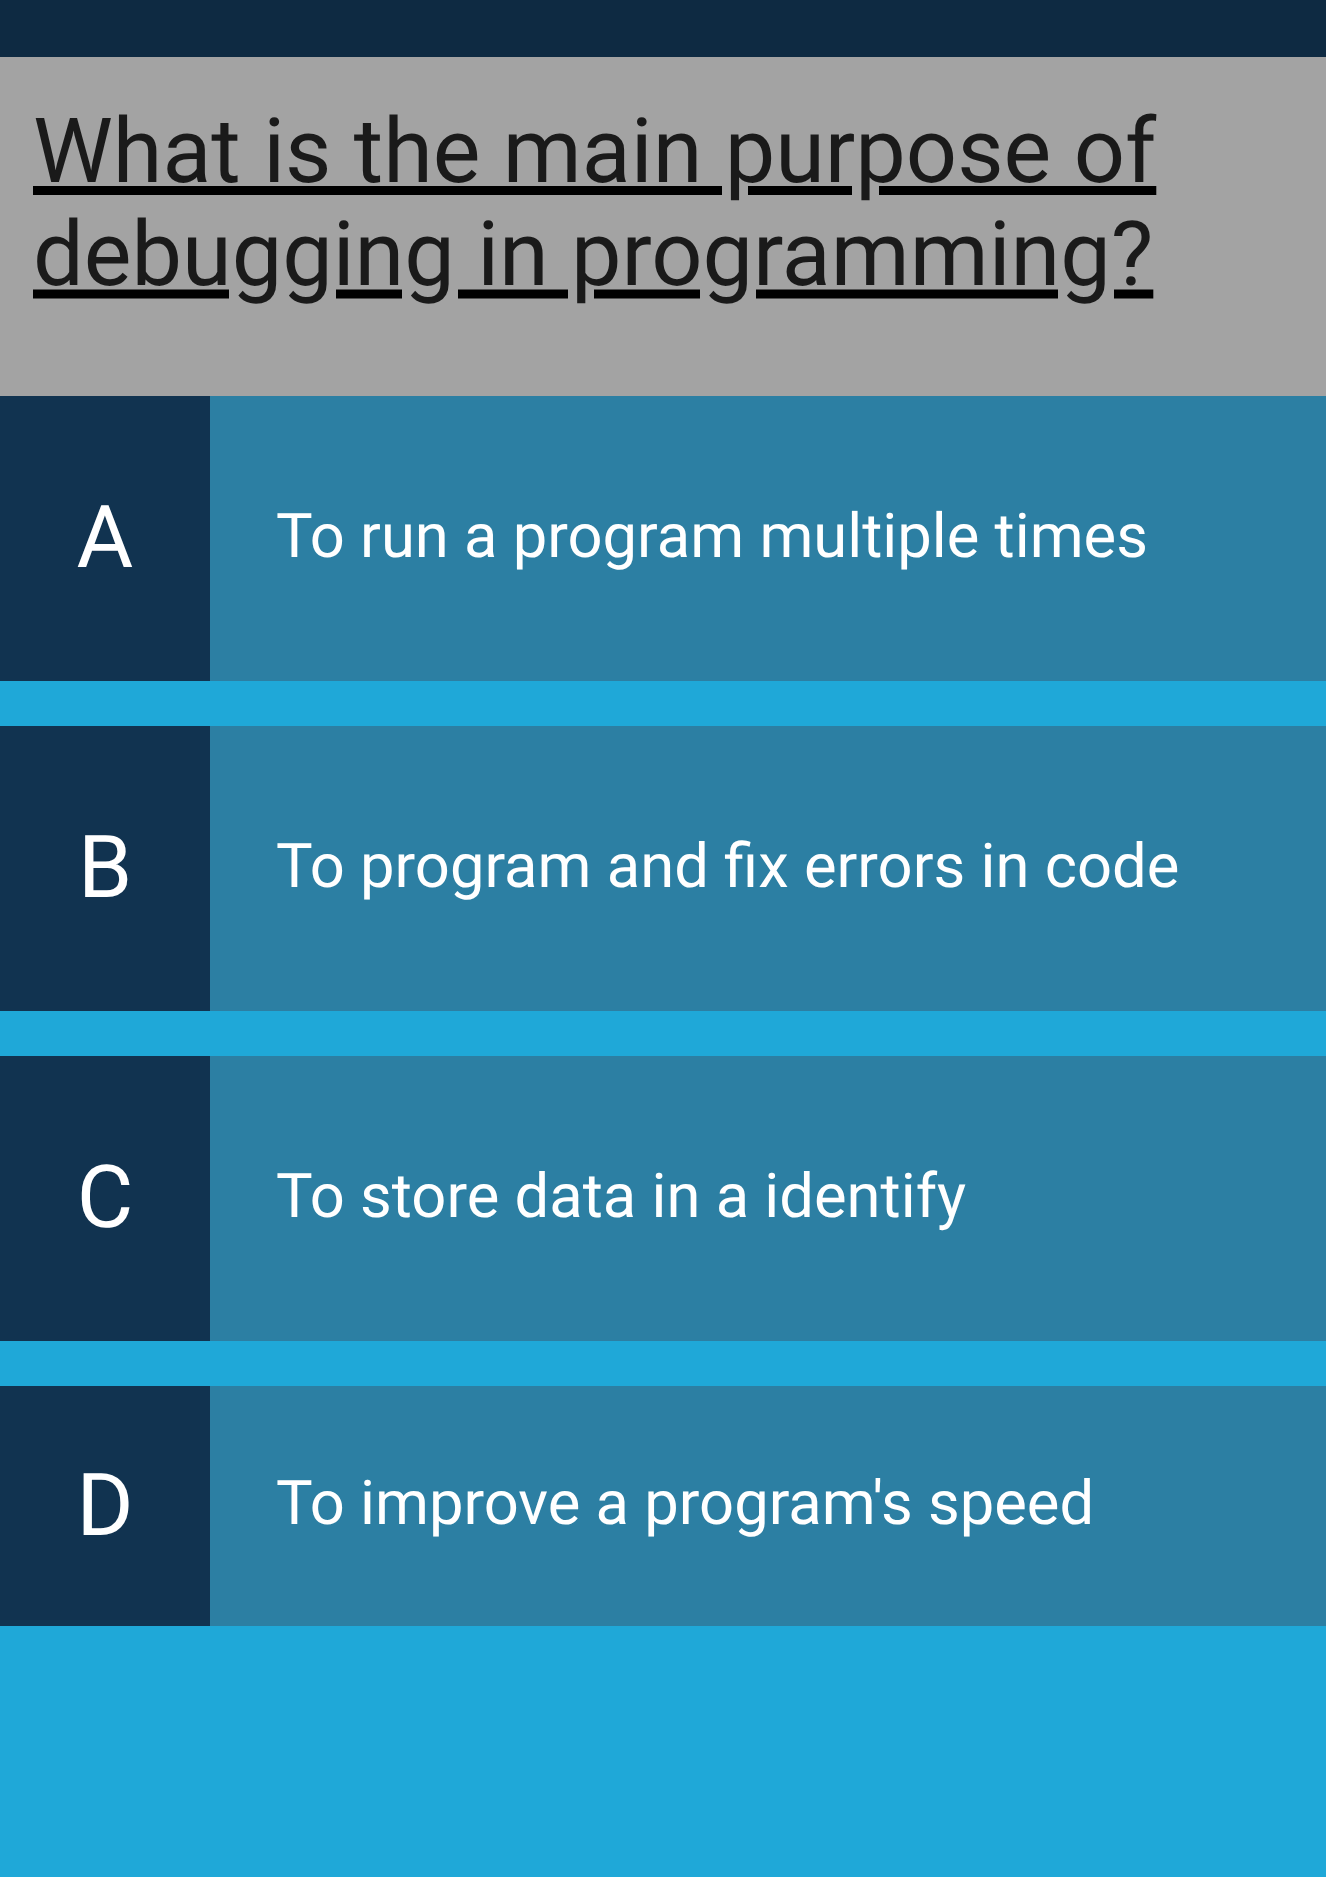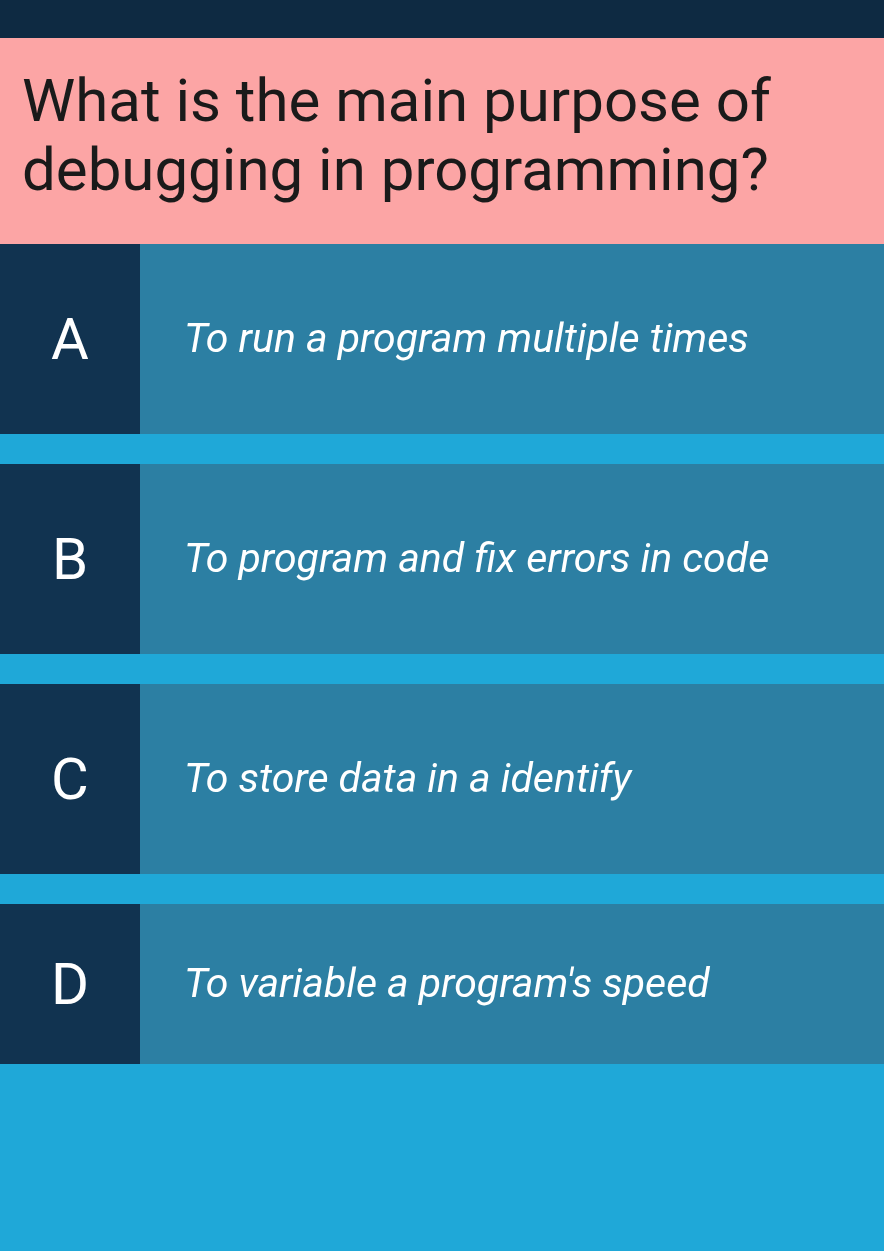--- a/index.html
+++ b/index.html
@@ -13,22 +13,23 @@
     font-family: -apple-system, BlinkMacSystemFont, "Segoe UI", Roboto, Helvetica, Arial, sans-serif;
     background: #1fa8d8;
     overflow: hidden;
   }
   .header-bar {
     background: #0e2a42;
     height: 38px;
     width: 100%;
   }
   .question-panel {
-    background: #fca5a5;
-    padding: 28px 22px 40px 22px;
+    background: #a3a3a3;
+    padding: 28px 22px 60px 22px;
+    text-decoration: underline;
   }
   .question-text {
     font-size: 60px;
     line-height: 1.15;
     color: #1a1a1a;
     font-weight: 400;
   }
   .options-area {
     padding: 0;
   }
@@ -62,21 +63,20 @@
     display: flex;
     align-items: center;
     padding-left: 44px;
     padding-right: 20px;
   }
   .option-text {
     color: #ffffff;
     font-size: 41px;
     font-weight: 400;
     line-height: 1.2;
-    font-style: italic;
   }
 </style>
 </head>
 <body>
 
 <div class="header-bar"></div>
 
 <div class="question-panel">
   <div class="question-text">What is the main purpose of debugging in programming?</div>
 </div>
@@ -108,17 +108,17 @@
     <div class="option-text-box">
       <span class="option-text">To store data in a identify</span>
     </div>
   </div>
 
   <div class="option-row">
     <div class="option-letter-box">
       <span class="option-letter">D</span>
     </div>
     <div class="option-text-box">
-      <span class="option-text">To variable a program's speed</span>
+      <span class="option-text">To improve a program's speed</span>
     </div>
   </div>
 
 </div>
 
 </body></html>

